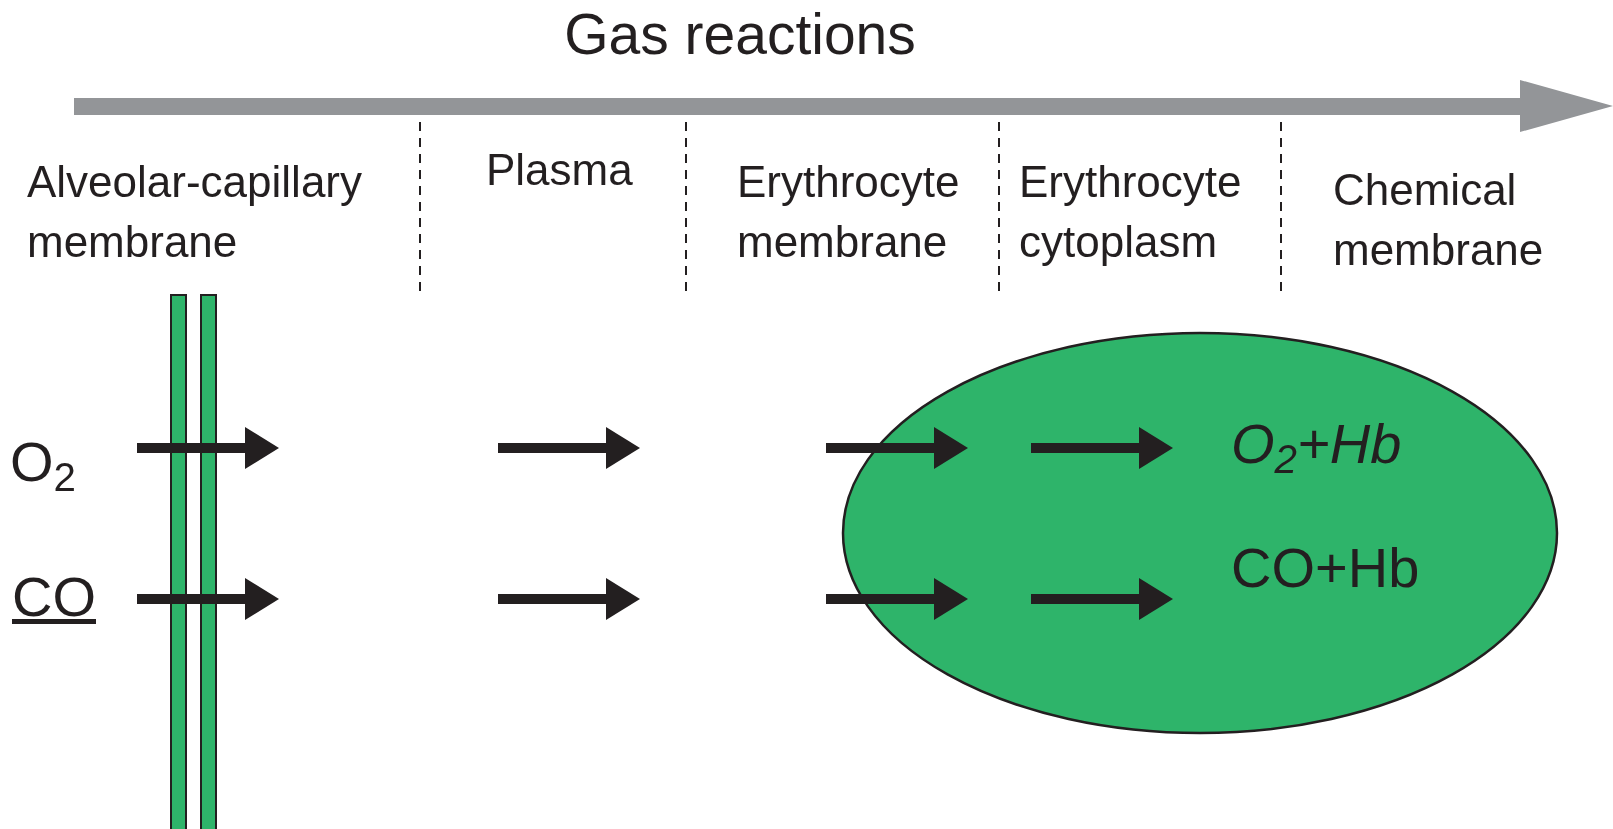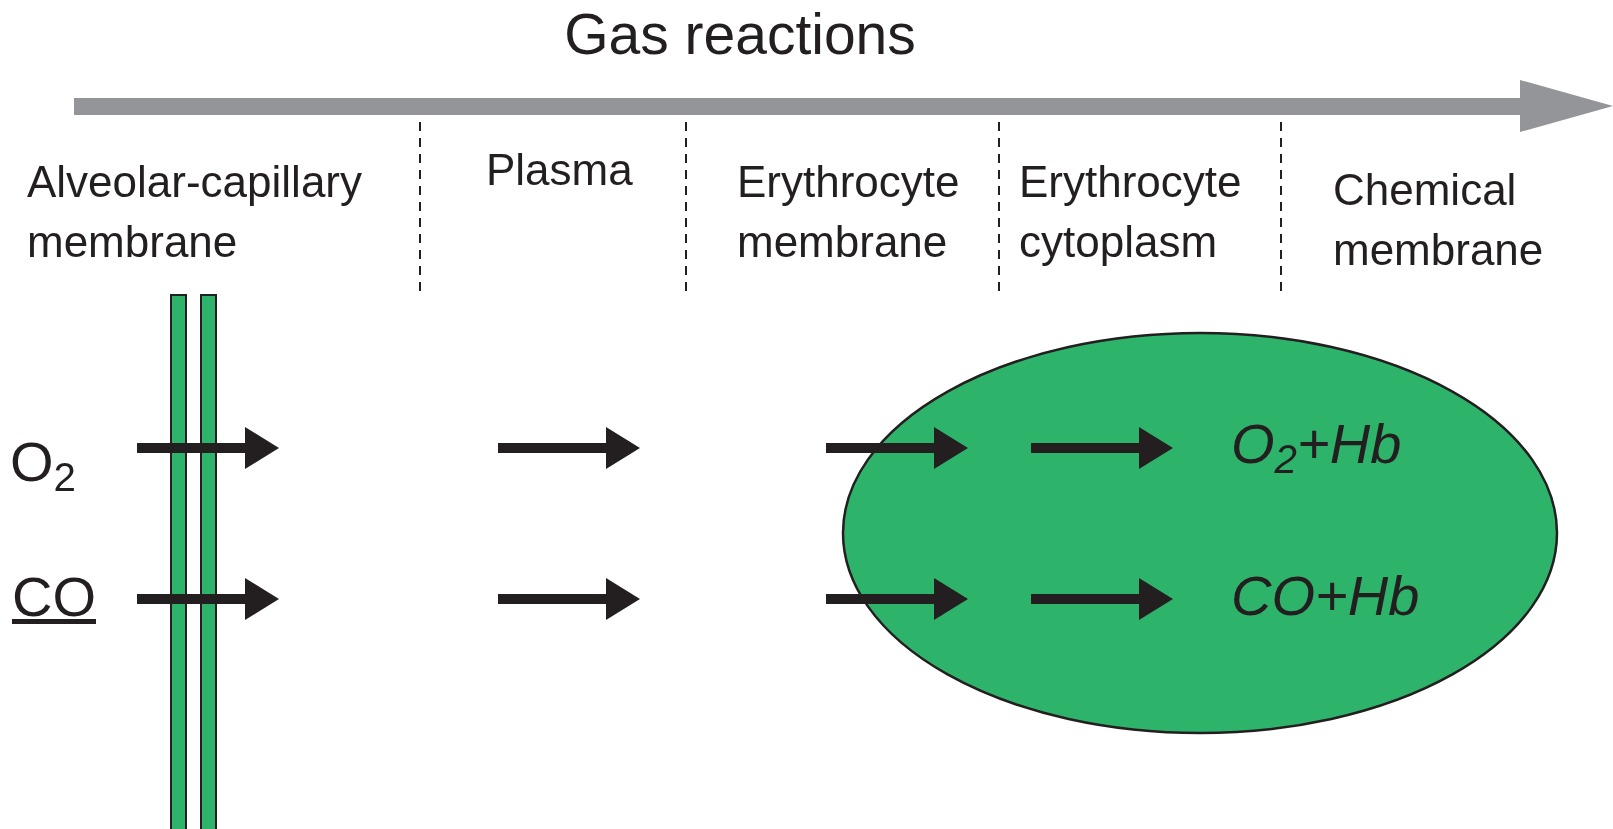--- a/index.html
+++ b/index.html
@@ -95,13 +95,13 @@
 </div>
 <div class="abs stage" style="left:1333px; top:152px;margin-top:8px;">
   <div>Chemical</div>
   <div>membrane</div>
 </div>
 
 <div class="abs gas" style="left:10px; top:432px;"><span>O</span><sub>2</sub></div>
 <div class="abs gas" style="left:12px; top:567px;text-decoration:underline;"><span>CO</span></div>
 
 <div class="abs prod" style="left:1231px; top:414px;font-style:italic;"><span>O</span><sub>2</sub><span>+Hb</span></div>
-<div class="abs prod" style="left:1231px; top:566px;font-style:italic;"><span>CO+Hb</span></div>
+<div class="abs prod" style="left:1231px; top:538px;"><span>CO+Hb</span></div>
 
 </body></html>

